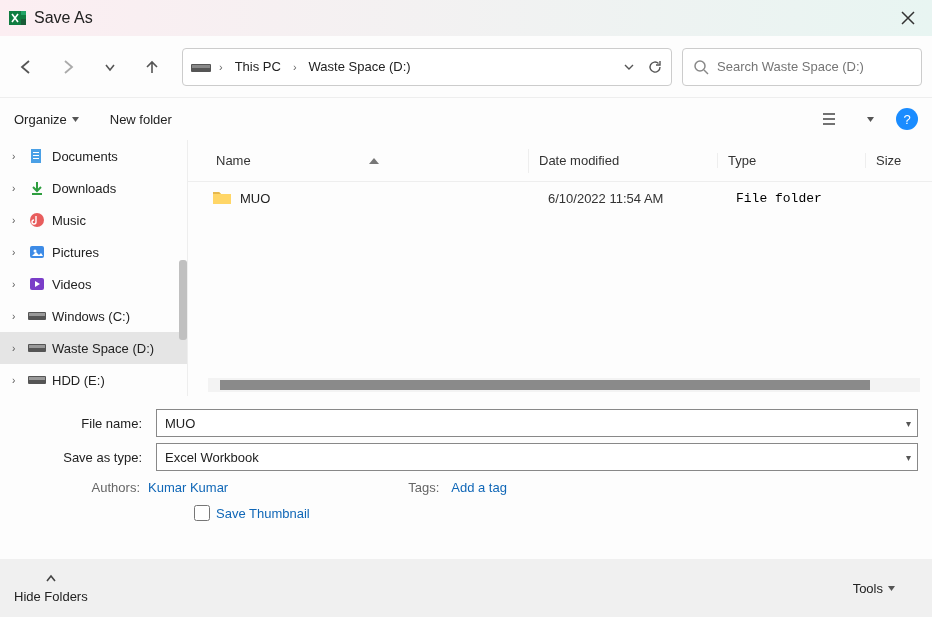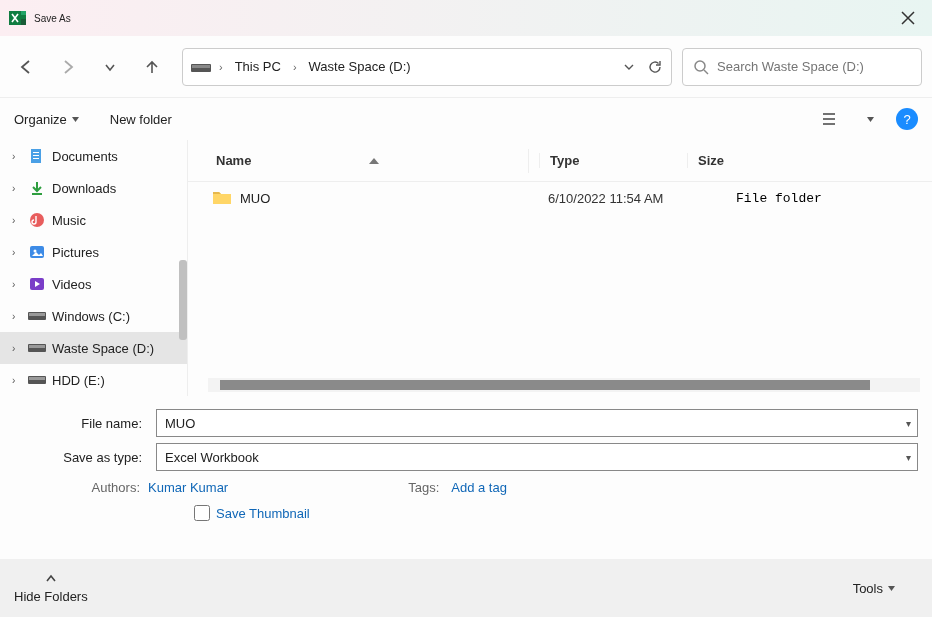--- a/index.html
+++ b/index.html
@@ -1,21 +1,21 @@
 <!DOCTYPE html>
 <html><head>
 <meta charset="utf-8">
 <style>
 * { box-sizing: border-box; margin: 0; padding: 0; font-family: "Segoe UI", sans-serif; }
 body { width: 932px; height: 617px; background: #fdfdfd; font-size: 13px; color: #222; overflow: hidden; position: relative; }
 
 
 .titlebar { height: 36px; display: flex; align-items: center; padding: 0 8px; background: linear-gradient(to right, #fceef2, #e8f5f2); }
 .titlebar .icon-excel { width: 20px; height: 20px; margin-right: 6px; display:flex; align-items:center; justify-content:center; }
-.titlebar .title { font-size: 10px; }
+.titlebar .title { font-size: 16px; }
 .titlebar .spacer { flex: 1; }
 .titlebar .close { width: 32px; height: 32px; display:flex; align-items:center; justify-content:center; cursor:pointer; }
 
 
 .navrow { height: 62px; display: flex; align-items: center; padding: 0 10px; gap: 10px; border-bottom: 1px solid #eee; }
 .navbtn { width: 32px; height: 32px; display:flex; align-items:center; justify-content:center; color:#444; cursor:pointer; }
 .addressbar { flex: 1; height: 38px; border: 1px solid #ccc; border-radius: 4px; display:flex; align-items:center; padding: 0 8px; gap: 8px; background:#fff; margin-left: 4px;}
 .addressbar .crumb { padding: 2px 4px; cursor:pointer; }
 .addressbar .chev { color:#666; font-size:11px; }
 .addressbar .flexend { margin-left:auto; display:flex; align-items:center; gap:12px; }
@@ -35,21 +35,21 @@
 .tree { width: 188px; border-right:1px solid #eee; position:relative; }
 .tree-scroll { position:absolute; right:0; top:120px; width:8px; height:80px; background:#c0c0c0; border-radius:3px; }
 .tree-item { display:flex; align-items:center; height:32px; padding-left:12px; gap:6px; cursor:pointer; }
 .tree-item.selected { background:#e5e5e5; }
 .tree-item .ex { width:10px; color:#555; font-size:10px; }
 .tree-item .ti-icon { width:18px; height:18px; display:flex; align-items:center; justify-content:center; }
 .tree-item .ti-label { white-space:nowrap; overflow:hidden; text-overflow:ellipsis; }
 
 .listarea { flex:1; display:flex; flex-direction:column; position:relative; }
 .colhead { height:42px; display:flex; align-items:center; border-bottom:1px solid #eee; padding-left:28px; }
-.colhead .col { color:#333; cursor:pointer;font-weight:bold; }
+.colhead .col { color:#333; cursor:pointer; }
 .col-name { width:312px; display:flex; align-items:center; gap:8px;}
 .col-date { width:178px; }
 .col-type { width:148px; border-left:1px solid #eee; padding-left:10px;}
 .col-size { padding-left:10px; border-left:1px solid #eee;}
 .rows { flex:1; }
 .row { display:flex; align-items:center; height:32px; padding-left:24px; cursor:pointer; }
 .row .fi { width:20px; height:18px; margin-right:8px; }
 .row .r-name { width:308px; }
 .row .r-date { width:178px; color:#333; }
 .row .r-type { width:148px; color:#000000; padding-left:10px;font-family:Liberation Mono, monospace;}
@@ -276,20 +276,21 @@
     <div class="tree-scroll"></div>
   </div>
 
   <div class="listarea">
     <div class="colhead">
       <div class="col col-name">
           <span>Name</span>
           <span class="sortup"></span>
         </div>
       <div class="divv"></div>
+      <div class="col col-date">Date modified</div>
       <div class="col col-type">Type</div>
       <div class="col col-size">Size</div>
     </div>
     <div class="rows">
       <div class="row">
         <span class="fi">
             <svg width="20" height="16" viewBox="0 0 20 16">
               <path d="M1 3 L7 3 L9 5 L19 5 L19 15 L1 15 Z" fill="#ffd667"></path>
               <path d="M1 3 L7 3 L9 5 L1 5 Z" fill="#e6b84d"></path>
             </svg>

